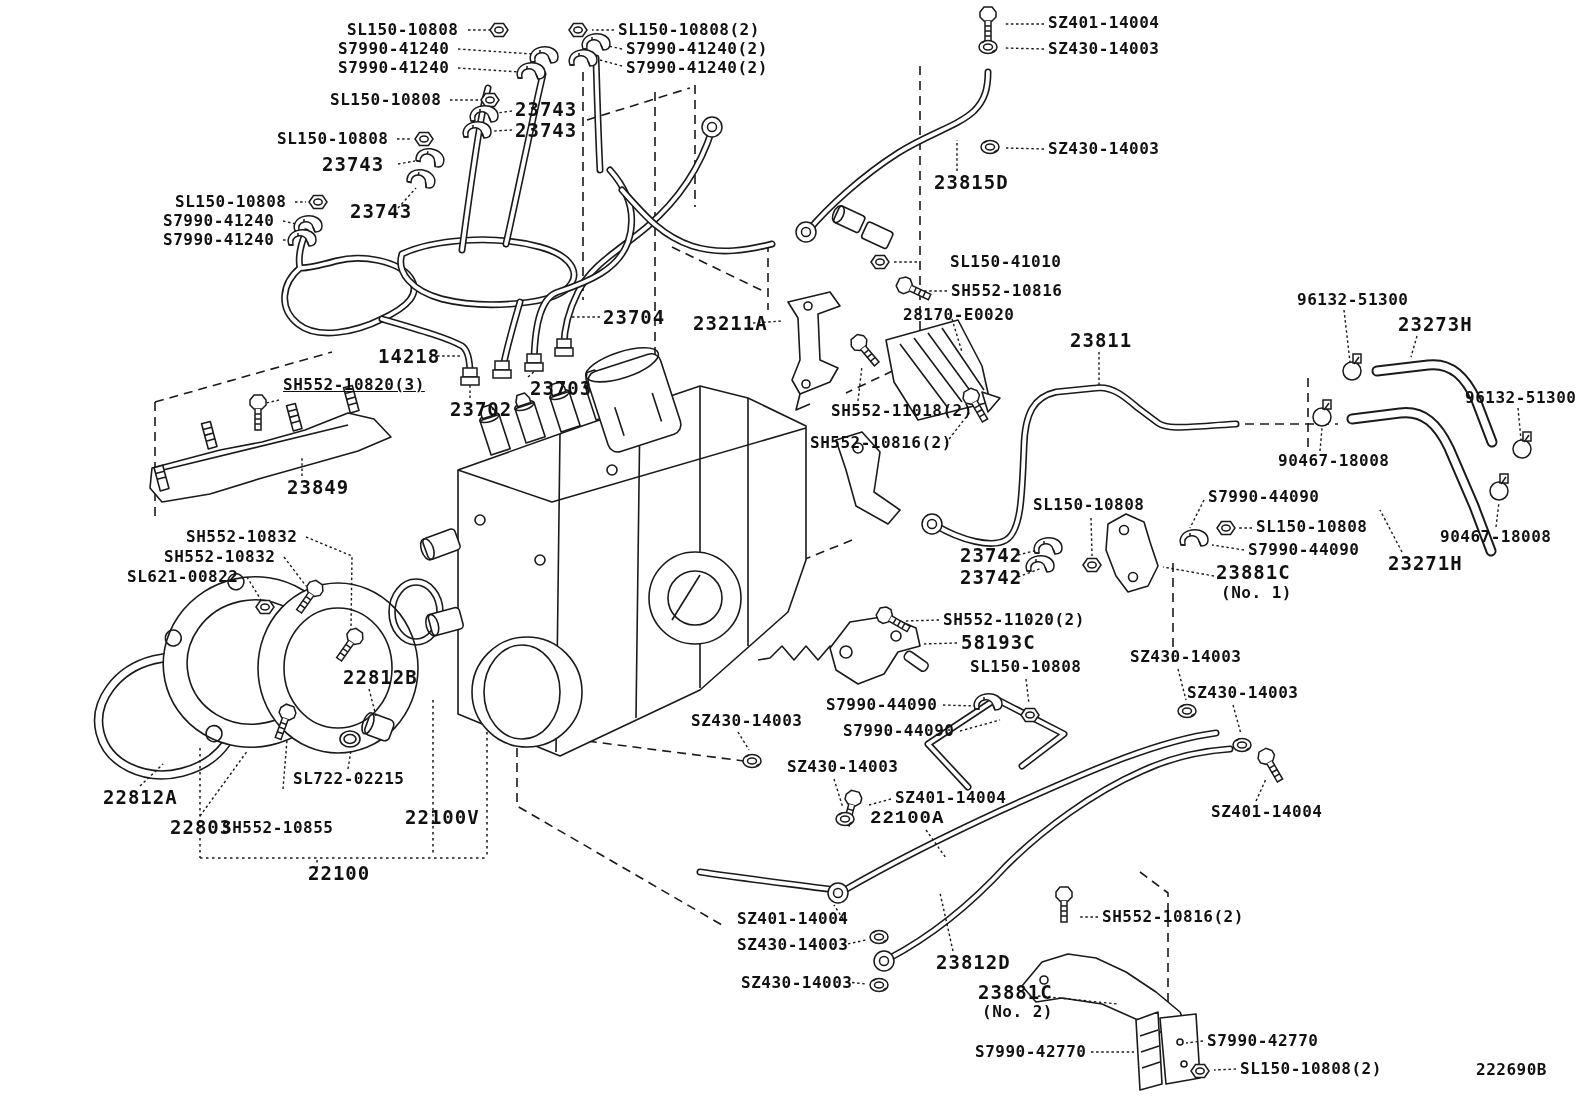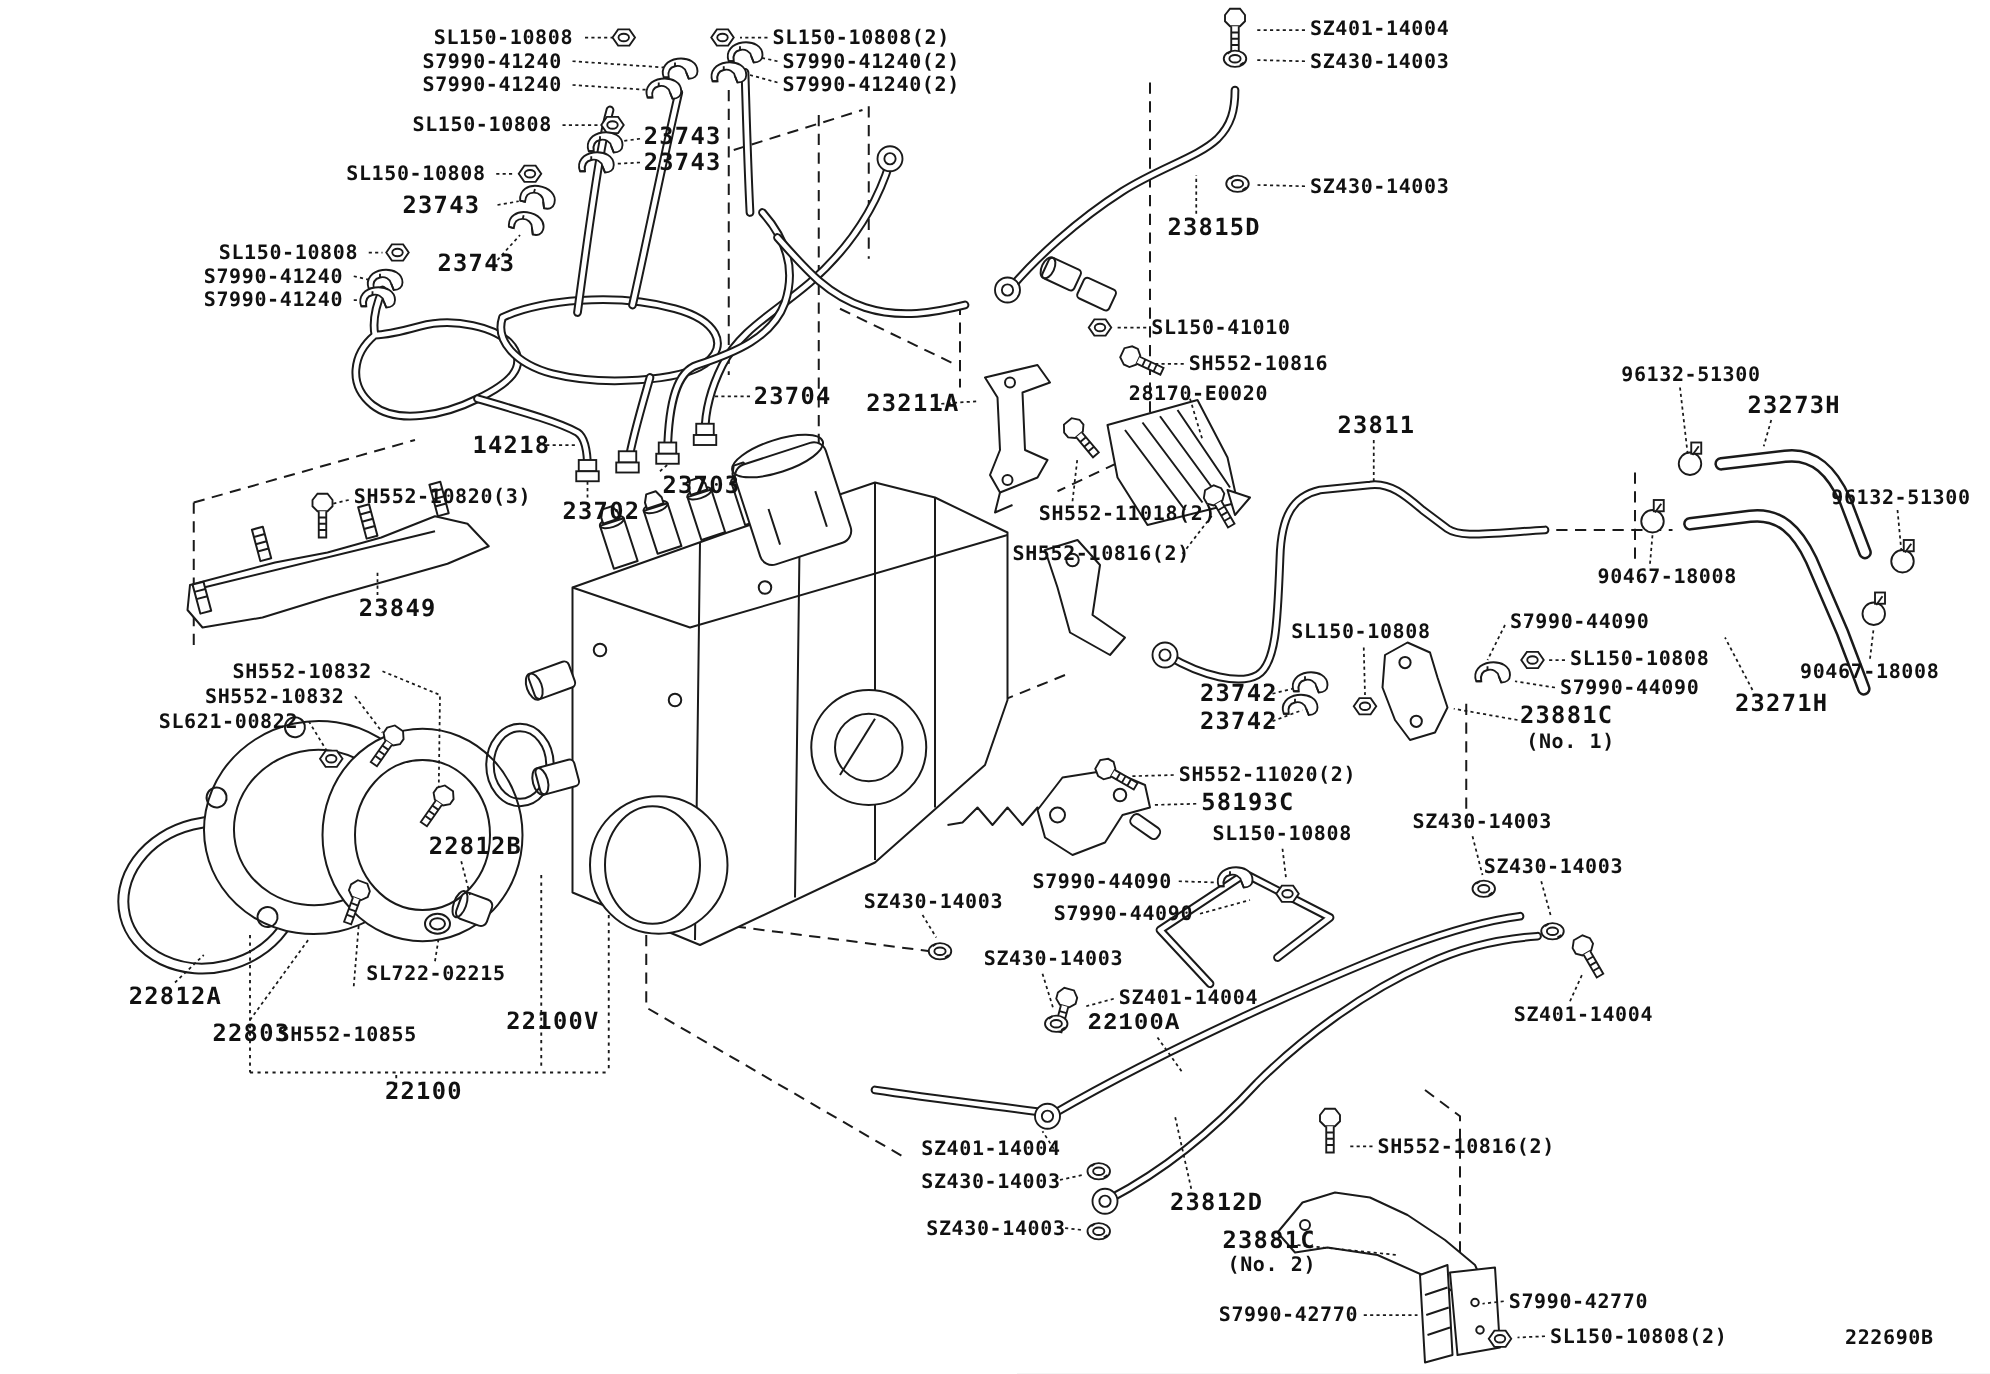--- a/index.html
+++ b/index.html
@@ -423,27 +423,27 @@
       <div class="label sm" style="left: 277px; top: 131px;">SL150-10808</div>
       <div class="label lg" style="left: 322px; top: 155px;">23743</div>
       <div class="label sm" style="left: 175px; top: 194px;">SL150-10808</div>
       <div class="label lg" style="left: 350px; top: 202px;">23743</div>
       <div class="label sm" style="left: 163px; top: 213px;">S7990-41240</div>
       <div class="label sm" style="left: 163px; top: 232px;">S7990-41240</div>
       <div class="label sm" style="left: 1048px; top: 15px;">SZ401-14004</div>
       <div class="label sm" style="left: 1048px; top: 41px;">SZ430-14003</div>
       <div class="label sm" style="left: 1048px; top: 141px;">SZ430-14003</div>
       <div class="label lg" style="left: 934px; top: 173px;">23815D</div>
-      <div class="label sm" style="left: 283px; top: 389px;">SH552-10820(3)</div>
+      <div class="label sm" style="left: 283px; top: 377px; text-decoration: underline;">SH552-10820(3)</div>
       <div class="label lg" style="left: 287px; top: 478px;">23849</div>
       <div class="label lg" style="left: 378px; top: 347px;">14218</div>
       <div class="label lg" style="left: 450px; top: 400px;">23702</div>
       <div class="label lg" style="left: 530px; top: 379px;">23703</div>
       <div class="label lg" style="left: 603px; top: 308px;">23704</div>
-      <div class="label sm" style="left: 921px; top: 254px;">SL150-41010</div>
+      <div class="label sm" style="left: 950px; top: 254px;">SL150-41010</div>
       <div class="label sm" style="left: 951px; top: 283px;">SH552-10816</div>
       <div class="label sm" style="left: 903px; top: 307px;">28170-E0020</div>
       <div class="label lg" style="left: 693px; top: 314px;">23211A</div>
       <div class="label sm" style="left: 806px; top: 403px; margin-left: 25px;">SH552-11018(2)</div>
       <div class="label sm" style="left: 810px; top: 435px;">SH552-10816(2)</div>
       <div class="label lg" style="left: 1070px; top: 331px;">23811</div>
       <div class="label sm" style="left: 1297px; top: 292px;">96132-51300</div>
       <div class="label lg" style="left: 1398px; top: 315px;">23273H</div>
       <div class="label sm" style="left: 1465px; top: 390px;">96132-51300</div>
       <div class="label sm" style="left: 1278px; top: 453px;">90467-18008</div>

